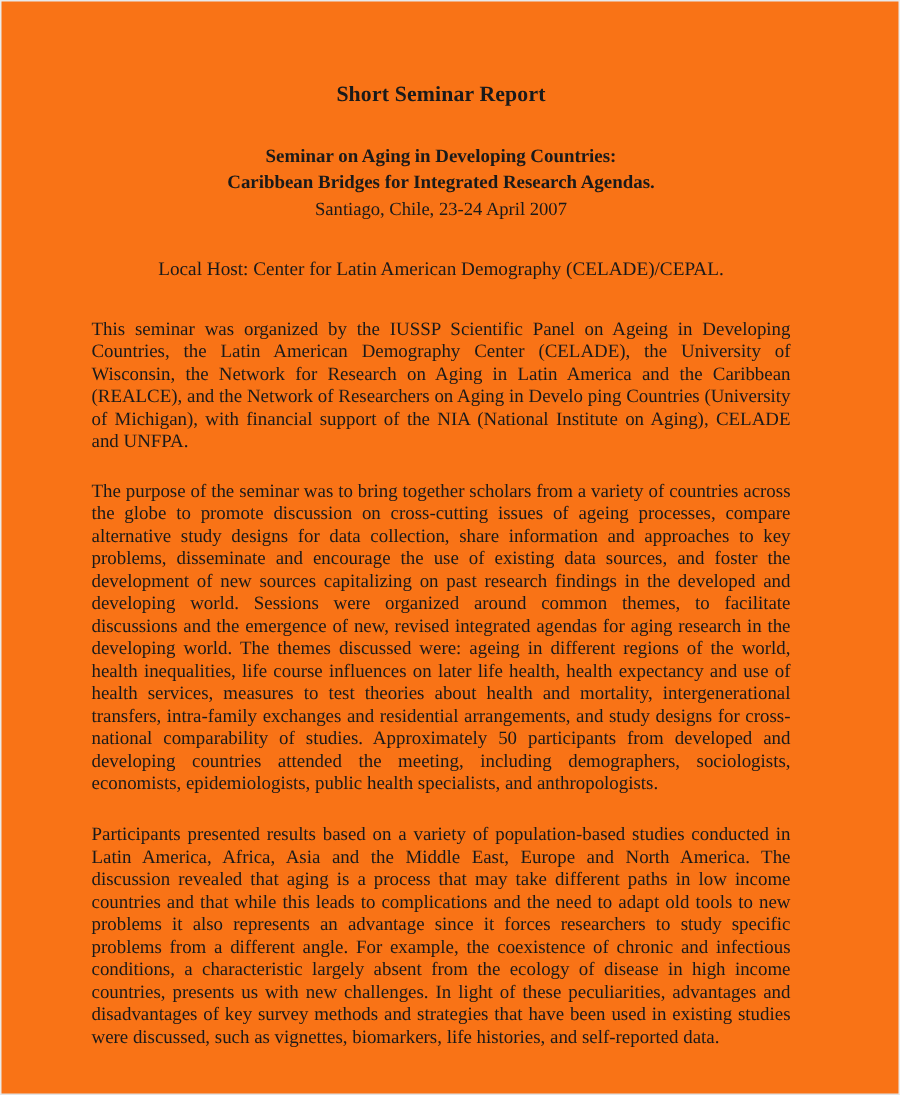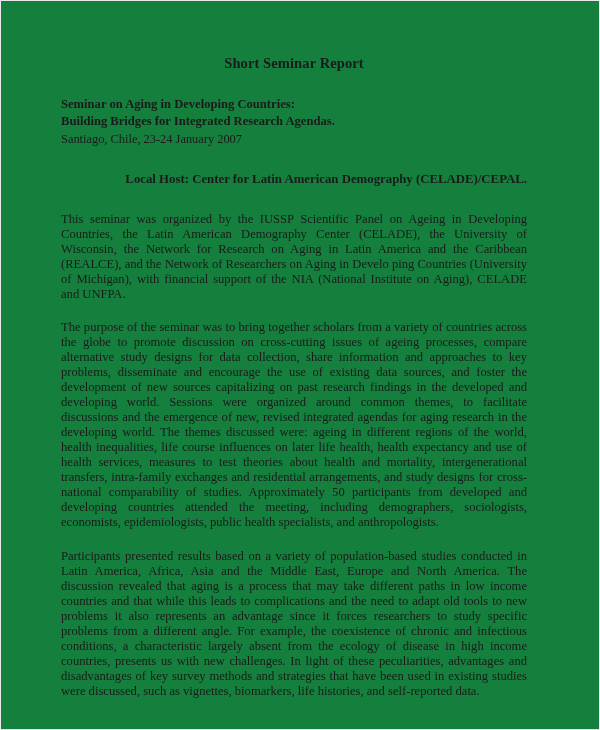--- a/index.html
+++ b/index.html
@@ -12,21 +12,21 @@
     height: 730px;
     font-family: "Liberation Serif", "DejaVu Serif", serif;
     color: #1a1a1a;
     overflow: hidden;
   }
   .page {
     position: relative;
     box-sizing: border-box;
     width: 600px;
     height: 730px;
-    background: #15803d;
+    background: #f97316;
     border-top: 1px solid #e9e9e9;
     border-bottom: 1px solid #e4e4e4;
     border-left: 1px solid #ebebeb;
     border-right: 1px solid #ededed;
     padding: 0;
   }
   .doc-body {
     position: absolute;
     left: 60px;
     top: 0;
@@ -35,39 +35,39 @@
   .doc-title {
     text-align: center;
     font-weight: bold;
     font-size: 14.5px;
     letter-spacing: 0.1px;
     margin: 0;
     padding-top: 53px;
     line-height: 1.25;
   }
   .subtitle-block {
-    text-align: left;
+    text-align: center;
     margin: 0;
     padding-top: 24px;
     line-height: 1.32;
   }
   .subtitle-line {
     display: block;
     font-weight: bold;
     font-size: 12.6px;
   }
   .venue-line {
     display: block;
     font-weight: normal;
     font-size: 12.4px;
     padding-top: 2px;
   }
   .host-line {
-    text-align: right;
-    font-weight: bold;
+    text-align: center;
+    font-weight: normal;
     font-size: 12.8px;
     margin: 0;
     padding-top: 24px;
   }
   .para {
     text-align: justify;
     font-size: 12.6px;
     line-height: 15px;
     margin: 0;
     hyphens: none;
@@ -80,22 +80,22 @@
 </head>
 <body>
 
 <div class="page">
   <div class="doc-body">
 
     <h1 class="doc-title">Short Seminar Report</h1>
 
     <div class="subtitle-block">
       <span class="subtitle-line">Seminar on Aging in Developing Countries:</span>
-      <span class="subtitle-line">Building Bridges for Integrated Research Agendas.</span>
-      <span class="venue-line">Santiago, Chile, 23-24 January 2007</span>
+      <span class="subtitle-line">Caribbean Bridges for Integrated Research Agendas.</span>
+      <span class="venue-line">Santiago, Chile, 23-24 April 2007</span>
     </div>
 
     <div class="host-line">Local Host:  Center for Latin American Demography (CELADE)/CEPAL.</div>
 
     <p class="para para-1">This seminar was organized by the IUSSP Scientific Panel on Ageing in Developing Countries, the Latin American Demography Center (CELADE), the University of Wisconsin, the Network for Research on Aging in Latin America and the Caribbean (REALCE), and the Network of Researchers on Aging in Develo ping Countries (University of Michigan), with financial support of the NIA (National Institute on Aging), CELADE and UNFPA.</p>
 
     <p class="para para-2">
       <span>The purpose of the seminar was to bring together scholars from a variety of countries across the globe to promote discussion on cross-cutting issues of ageing processes, compare alternative study designs for data collection, share information and approaches to key problems, disseminate and encourage the use of existing data sources, and foster the development of new sources capitalizing on past research findings in the developed and developing world. Sessions were organized around common themes, to facilitate discussions and the emergence of new, revised integrated agendas for aging research in the </span><span class="it">developing</span><span> world. The themes discussed were: ageing in different regions of the world, health inequalities, life course influences on later life health, health expectancy and use of health services, measures to test theories about health and mortality, intergenerational transfers, intra-family exchanges and residential arrangements, and study designs for cross-national comparability of studies. Approximately 50 participants from developed and developing countries attended the meeting, including demographers, sociologists, economists, epidemiologists, public health specialists, and anthropologists.</span>
     </p>
 

